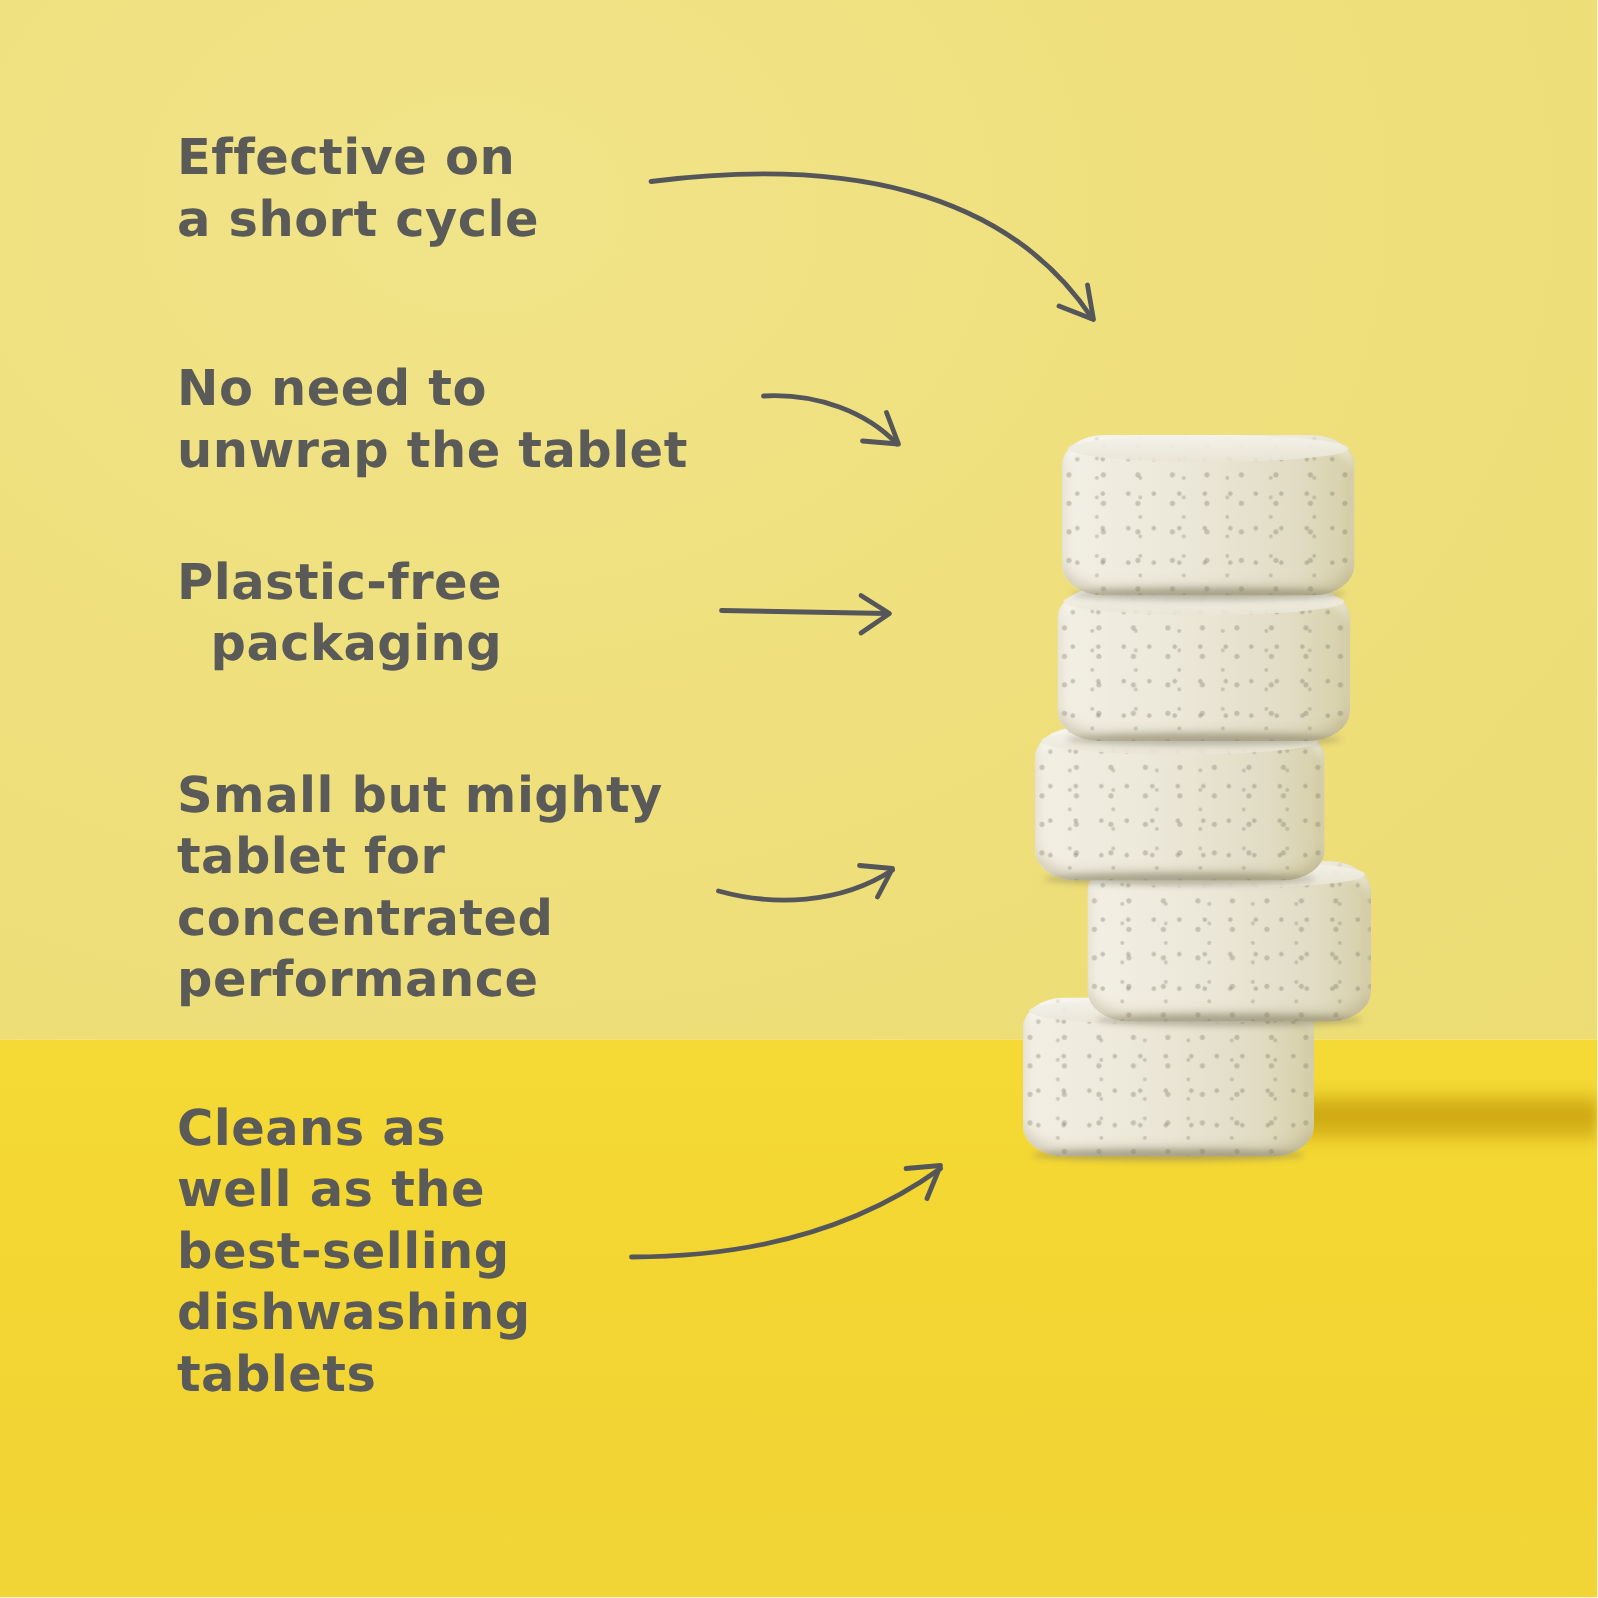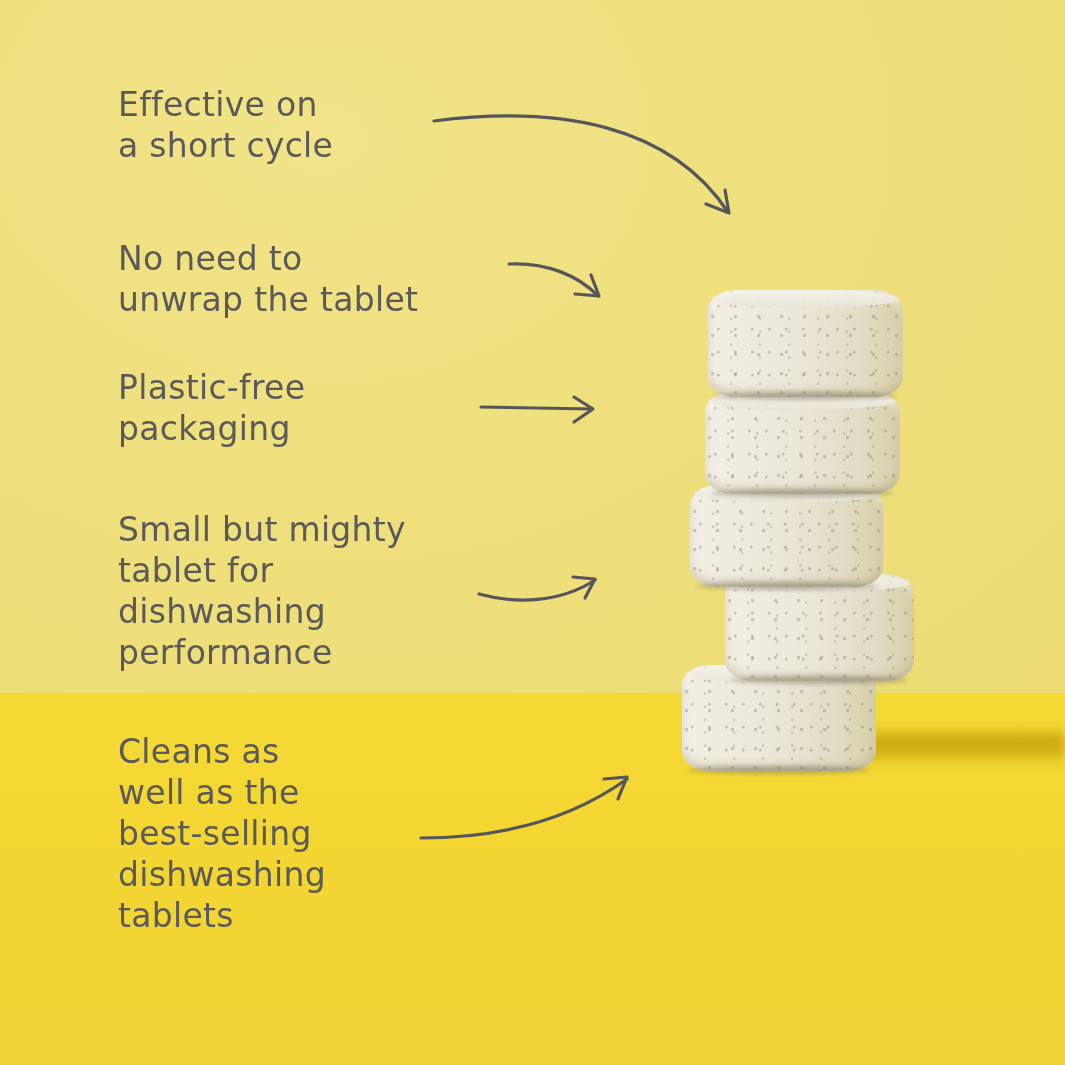--- a/index.html
+++ b/index.html
@@ -4,21 +4,21 @@
 <style>
   html, body { margin:0; padding:0; }
   body { width:1065px; height:1065px; overflow:hidden; position:relative; font-family:"DejaVu Sans", sans-serif; }
   .wall { position:absolute; left:0; top:0; width:1065px; height:693px;
     background: radial-gradient(ellipse at 30% 20%, #f1e489 0%, #efe07d 45%, #ecdc73 100%); }
   .floor { position:absolute; left:0; top:693px; width:1065px; height:372px;
     background: linear-gradient(180deg, #f5d935 0%, #f3d632 40%, #f1d436 100%); }
   .shadow { position:absolute; left:860px; top:725px; width:205px; height:40px;
     background: linear-gradient(180deg, rgba(180,140,0,0) 0%, rgba(190,150,5,0.75) 40%, rgba(190,150,5,0.55) 70%, rgba(190,150,5,0) 100%);
     filter: blur(4px); }
-  .feature { position:absolute; left:118px; margin:0; color:#5a5a58; font-weight:normal;
+  .feature { position:absolute; left:118px; margin:0; color:#5a5a58; font-weight:bold;
     font-size:33px; line-height:41px; letter-spacing:0.3px; white-space:pre-line; }
   .arrows { position:absolute; left:0; top:0; width:1065px; height:1065px; pointer-events:none; }
   .arrows path { fill:none; stroke:#55565a; stroke-width:3.2; stroke-linecap:round; stroke-linejoin:round; }
   .tablet { position:absolute; border-radius:28px / 20px;
     background:
       radial-gradient(circle at 20% 40%, rgba(120,120,100,0.35) 0 1.5px, transparent 2px) 0 0/23px 19px,
       radial-gradient(circle at 60% 70%, rgba(110,115,95,0.35) 0 1.2px, transparent 1.8px) 0 0/17px 23px,
       radial-gradient(circle at 80% 20%, rgba(120,120,100,0.3) 0 1px, transparent 1.6px) 0 0/29px 13px,
       linear-gradient(90deg, #f2efe4 0%, #ebe7d8 45%, #e2dcc4 80%, #d6cfa8 100%);
     box-shadow: inset 0 -6px 8px rgba(160,150,110,0.35), inset 0 8px 6px rgba(255,255,255,0.45); }
@@ -31,25 +31,25 @@
 <body>
 
 <div class="wall"></div>
 <div class="floor"></div>
 <div class="shadow"></div>
 
 <p class="feature" style="top:84px;">Effective on
 a short cycle</p>
 <p class="feature" style="top:238px;">No need to
 unwrap the tablet</p>
-<p class="feature" style="top:367px;">Plastic-free
+<p class="feature" style="top:367px;text-align:right;">Plastic-free
 packaging</p>
 <p class="feature" style="top:509px;">Small but mighty
 tablet for
-dishwashing
+concentrated
 performance</p>
 <p class="feature" style="top:731px;">Cleans as
 well as the
 best-selling
 dishwashing
 tablets</p>
 
 <svg class="arrows" viewBox="0 0 1065 1065">
   <g>
     <path d="M434 121 C 560 105, 670 125, 728 212"></path>

